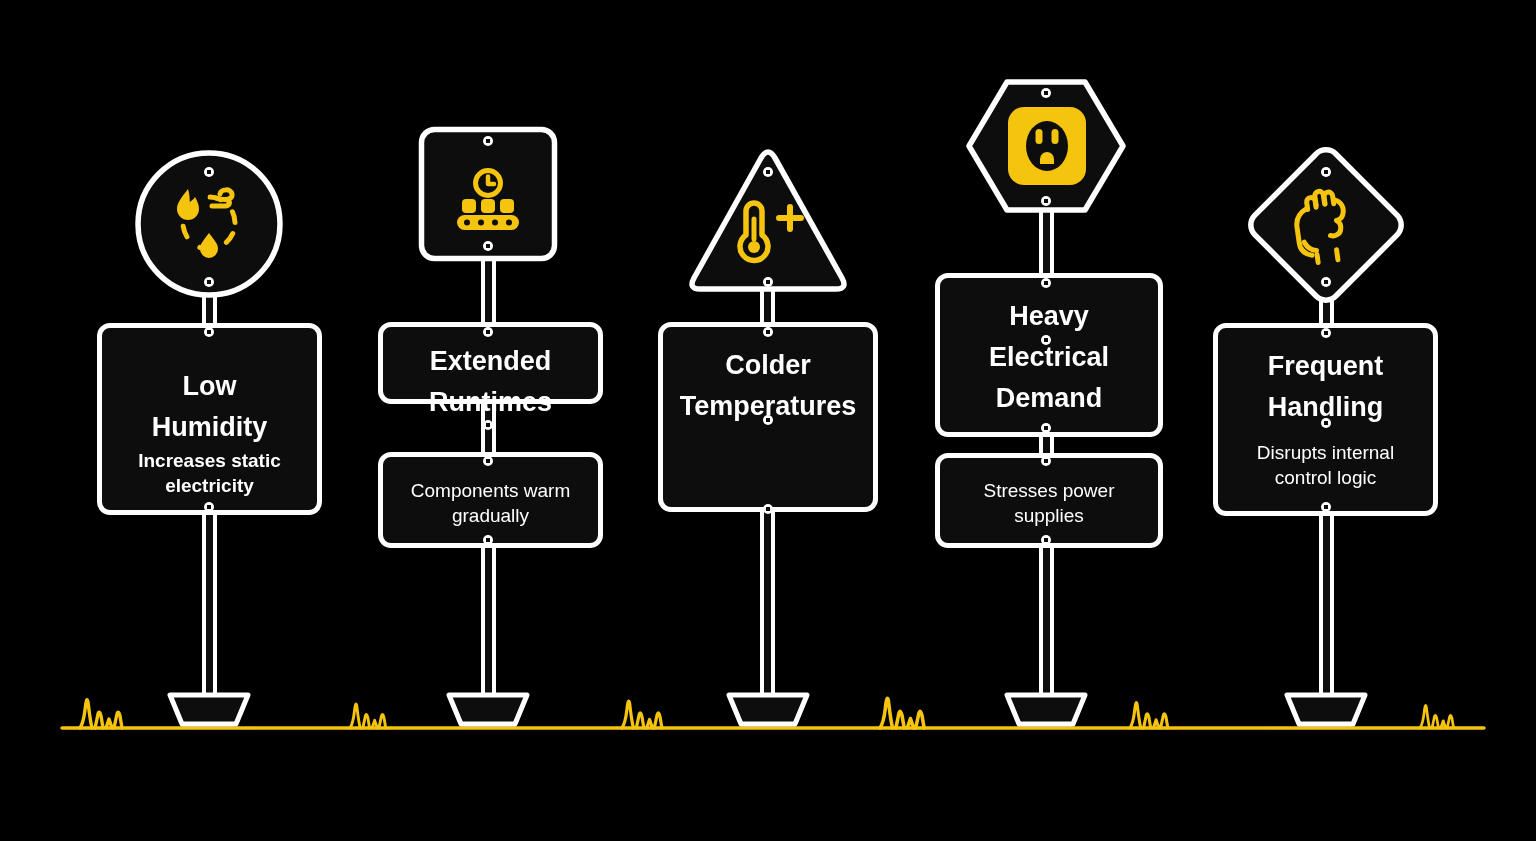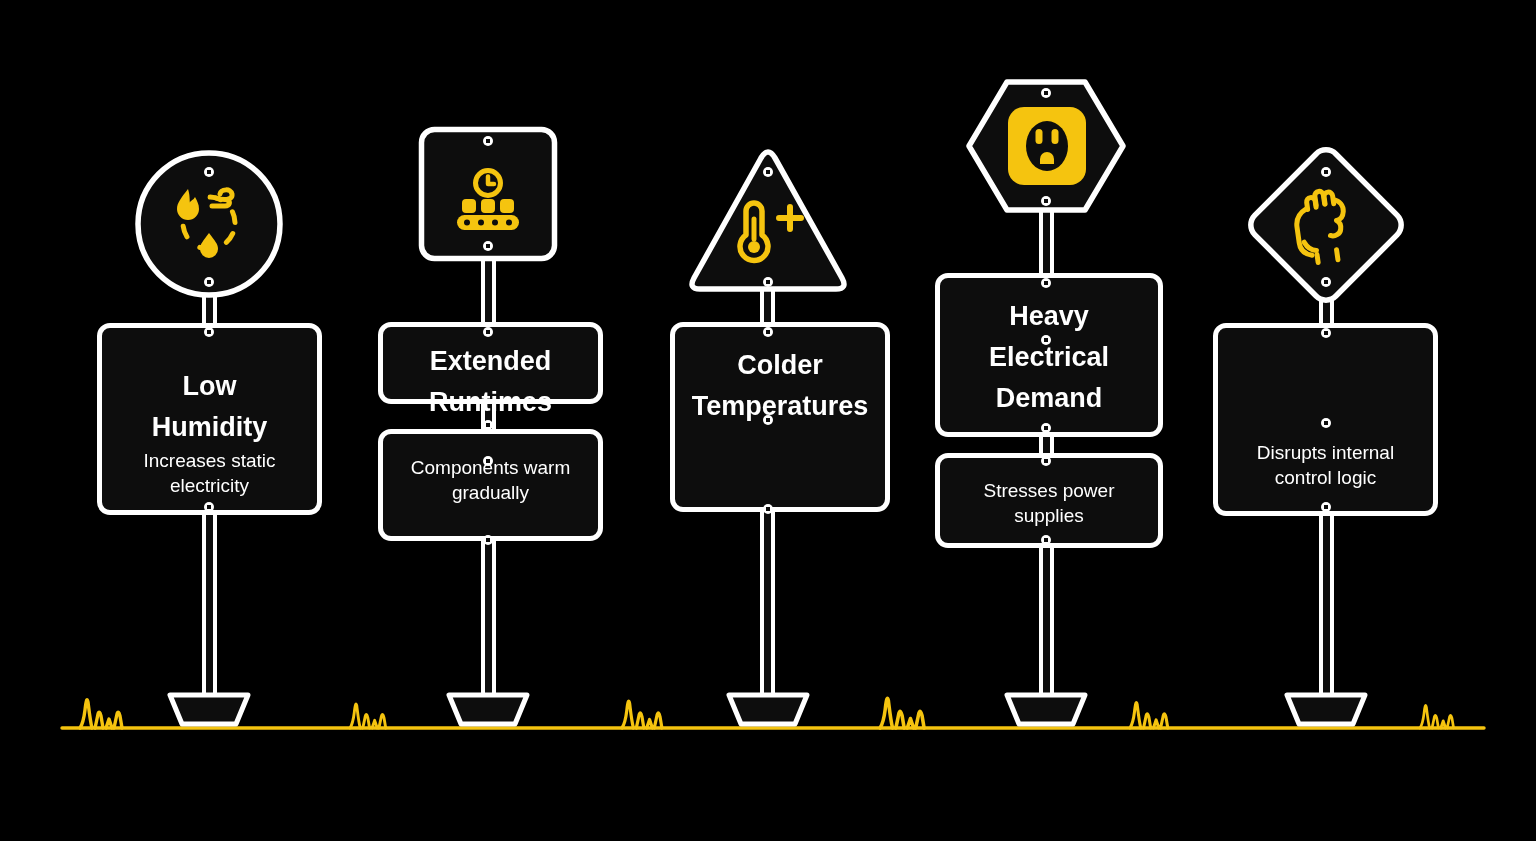--- a/index.html
+++ b/index.html
@@ -12,21 +12,21 @@
   .title{position:absolute;left:0;right:0;font-weight:bold;font-size:27px;line-height:41px;
          white-space:pre-line;color:#fff;}
   .sub{position:absolute;left:0;right:0;font-size:19px;line-height:25px;
        white-space:pre-line;color:#fff;}
   .bolt{position:absolute;width:10px;height:10px;border-radius:50%;z-index:6;
         background:radial-gradient(circle,#0d0d0d 0 2.4px,#fff 2.5px);}
   .shape-svg{position:absolute;z-index:3;}
   .base-svg{position:absolute;z-index:2;}
   .ground-svg{position:absolute;left:0;top:690px;z-index:1;}
   
-  .s1-title{top:18px;margin-top:20px;} .s1-sub{top:120px;}
+  .s1-title{top:18px;margin-top:20px;} .s1-sub{top:120px;font-weight:bold;}
   .s2-title{top:14px;} .s2-sub{top:21px;}
   .s3-title{top:18px;} .s3-sub{top:120px;}
   .s4-title{top:18px;} .s4-sub{top:20px;}
   .s5-title{top:18px;} .s5-sub{top:112px;}
 </style>
 </head>
 <body>
 
 <div class="stage">
 
@@ -73,21 +73,21 @@
             <circle cx="66" cy="99.5" r="3"></circle>
           <circle cx="80" cy="99.5" r="3"></circle>
             <circle cx="94" cy="99.5" r="3"></circle>
         </g>
       </g>
     </svg>
     <div class="board" style="left:378px;top:322px;width:225px;height:82px;">
       <div class="title s2-title">Extended
 Runtimes</div>
     </div>
-    <div class="board" style="left:378px;top:429px;width:225px;height:112px;">
+    <div class="board" style="left:378px;top:452px;width:225px;height:96px;">
       <div class="sub s2-sub">Components warm
 gradually</div>
     </div>
     <svg class="base-svg" style="left:442px;top:690px;" width="92" height="40" viewBox="0 0 92 40">
       <path d="M7 5 H85 L73 34 H19 Z" fill="#0d0d0d" stroke="#fff" stroke-width="5" stroke-linejoin="round"></path>
     </svg>
     <div class="bolt" style="left:483px;top:136px;"></div>
     <div class="bolt" style="left:483px;top:241px;"></div>
     <div class="bolt" style="left:483px;top:327px;"></div>
     <div class="bolt" style="left:483px;top:420px;"></div>
@@ -99,21 +99,21 @@
     <div class="pole" style="left:760px;top:283px;height:411px;"></div>
     <svg class="shape-svg" style="left:676px;top:137px;" width="184" height="168" viewBox="0 0 184 168">
       <path d="M85 21 Q92 9 99 21 L166 141 Q172 152 160 152 L24 152 Q12 152 18 141 Z" fill="#0d0d0d" stroke="#fff" stroke-width="5.5" stroke-linejoin="round"></path>
       <g fill="none" stroke="#F5C40F" stroke-width="5.5" stroke-linecap="round" stroke-linejoin="round">
         <path d="M70 98 V74 a8 8 0 0 1 16 0 V98 a14 14 0 1 1 -16 0 Z"></path>
         <circle cx="78" cy="110" r="6" fill="#F5C40F" stroke="none"></circle>
         <path d="M78 82 V102" stroke-width="5"></path>
         <path d="M114 70 V92 M103 81 H125" stroke-width="6"></path>
       </g>
     </svg>
-    <div class="board" style="left:658px;top:322px;width:220px;height:190px;margin-left:12px;">
+    <div class="board" style="left:658px;top:322px;width:220px;height:190px;">
       <div class="title s3-title">Colder
 Temperatures</div>
     </div>
     <svg class="base-svg" style="left:722px;top:690px;" width="92" height="40" viewBox="0 0 92 40">
       <path d="M7 5 H85 L73 34 H19 Z" fill="#0d0d0d" stroke="#fff" stroke-width="5" stroke-linejoin="round"></path>
     </svg>
     <div class="bolt" style="left:763px;top:167px;"></div>
     <div class="bolt" style="left:763px;top:277px;"></div>
     <div class="bolt" style="left:763px;top:327px;"></div>
     <div class="bolt" style="left:763px;top:415px;"></div>
@@ -162,20 +162,22 @@
         <path d="M74 72 v-7 a4.3 4.3 0 0 1 8.6 0 v6"></path>
         <path d="M83 69 v-9 a4.3 4.3 0 0 1 8.6 0 v9"></path>
         <path d="M92 69 v-7 a4.3 4.3 0 0 1 8.6 0 v8"></path>
         <path d="M101 66 c6 2 9 7 8 13 c-1 5 -4 8 -8 8 c3 2 4 5 3 9 c-1 5 -7 7 -11 5"></path>
         <path d="M66 104 c2 5 6 9 11 10"></path>
         <path d="M77 118 v8"></path>
         <path d="M97 116 v10"></path>
       </g>
     </svg>
     <div class="board" style="left:1213px;top:323px;width:225px;height:193px;">
+      <div class="title s5-title">Frequent
+Handling</div>
       <div class="sub s5-sub">Disrupts internal
 control logic</div>
     </div>
     <svg class="base-svg" style="left:1280px;top:690px;" width="92" height="40" viewBox="0 0 92 40">
       <path d="M7 5 H85 L73 34 H19 Z" fill="#0d0d0d" stroke="#fff" stroke-width="5" stroke-linejoin="round"></path>
     </svg>
     <div class="bolt" style="left:1321px;top:167px;"></div>
     <div class="bolt" style="left:1321px;top:277px;"></div>
     <div class="bolt" style="left:1321px;top:328px;"></div>
     <div class="bolt" style="left:1321px;top:418px;"></div>

